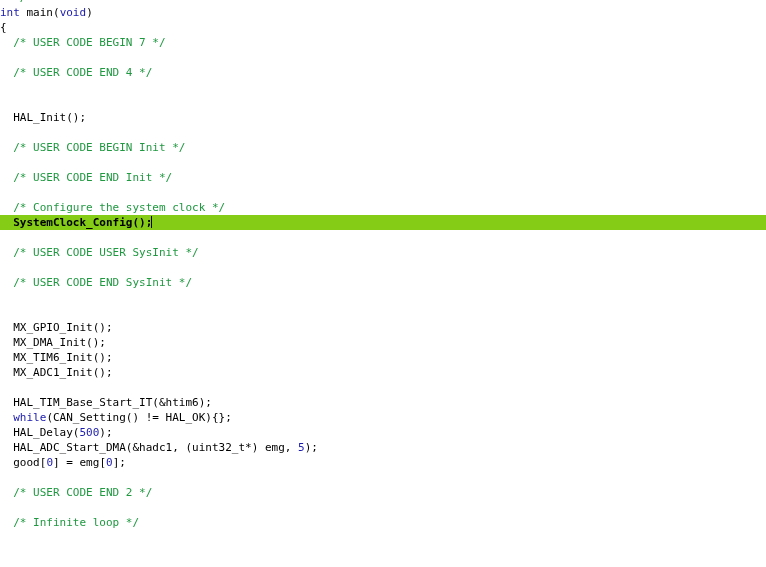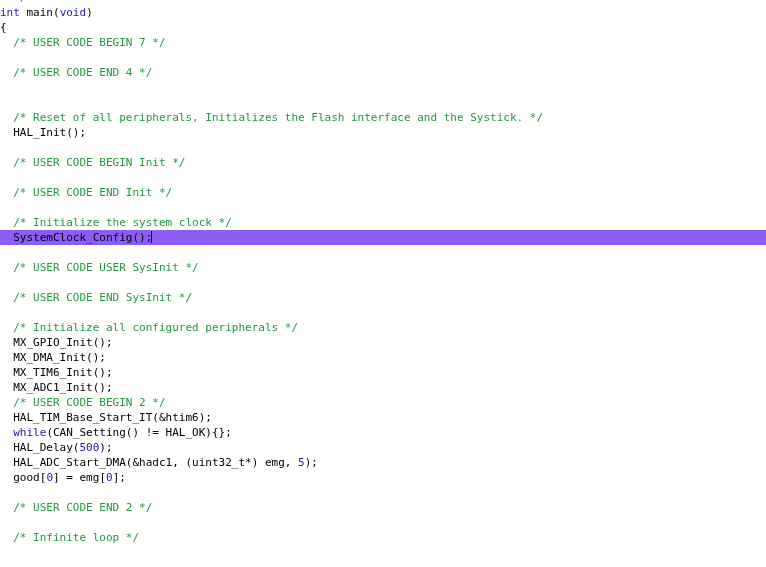--- a/index.html
+++ b/index.html
@@ -30,21 +30,22 @@
   }
   .code-line {
     position: relative;
     height: 15px;
     line-height: 15px;
     white-space: pre;
     color: #000000;
     padding-left: 0px;
   }
   .code-line.current {
-    background: #8b5cf6;
+    background: #84cc16;
+    font-weight: bold;
   }
   .code-line .txt {
     display: inline;
     white-space: pre;
   }
   
   .cmt { color: #1f9940; }
   .kw  { color: #1a1aad; }
   .num { color: #1a1aad; }
   .id  { color: #000000; text-align: right; }
@@ -66,40 +67,39 @@
 <div id="editor-viewport">
   <div id="code-area">
       <div class="code-line"><span class="txt">  </span><span class="txt cmt">*/</span></div>
       <div class="code-line"><span class="txt kw">int</span><span class="txt pun"> </span><span class="txt id">main</span><span class="txt pun">(</span><span class="txt kw">void</span><span class="txt pun">)</span></div>
       <div class="code-line"><span class="txt pun">{</span></div>
       <div class="code-line"><span class="txt">  </span><span class="txt cmt">/* USER CODE BEGIN 7 */</span></div>
       <div class="code-line"></div>
       <div class="code-line"><span class="txt">  </span><span class="txt cmt">/* USER CODE END 4 */</span></div>
       <div class="code-line"></div>
       <div class="code-line"></div>
-      <div class="code-line"><span class="txt">  </span><span class="txt cmt">/* Reset of all peripherals, Initializes the Flash interface and the Systick. */</span></div>
       <div class="code-line"><span class="txt">  </span><span class="txt id">HAL_Init</span><span class="txt pun">();</span></div>
       <div class="code-line"></div>
       <div class="code-line"><span class="txt">  </span><span class="txt cmt">/* USER CODE BEGIN Init */</span></div>
       <div class="code-line"></div>
       <div class="code-line"><span class="txt">  </span><span class="txt cmt">/* USER CODE END Init */</span></div>
       <div class="code-line"></div>
-      <div class="code-line"><span class="txt">  </span><span class="txt cmt">/* Initialize the system clock */</span></div>
+      <div class="code-line"><span class="txt">  </span><span class="txt cmt">/* Configure the system clock */</span></div>
       <div class="code-line current"><span class="txt">  </span><span class="txt id">SystemClock_Config</span><span class="txt pun">();</span><span class="caret"></span></div>
       <div class="code-line"></div>
       <div class="code-line"><span class="txt">  </span><span class="txt cmt">/* USER CODE USER SysInit */</span></div>
       <div class="code-line"></div>
       <div class="code-line"><span class="txt">  </span><span class="txt cmt">/* USER CODE END SysInit */</span></div>
       <div class="code-line"></div>
-      <div class="code-line"><span class="txt">  </span><span class="txt cmt">/* Initialize all configured peripherals */</span></div>
+      <div class="code-line"><span class="txt">  </span></div>
       <div class="code-line"><span class="txt">  </span><span class="txt id">MX_GPIO_Init</span><span class="txt pun">();</span></div>
       <div class="code-line"><span class="txt">  </span><span class="txt id">MX_DMA_Init</span><span class="txt pun">();</span></div>
       <div class="code-line"><span class="txt">  </span><span class="txt id">MX_TIM6_Init</span><span class="txt pun">();</span></div>
       <div class="code-line"><span class="txt">  </span><span class="txt id">MX_ADC1_Init</span><span class="txt pun">();</span></div>
-      <div class="code-line"><span class="txt">  </span><span class="txt cmt">/* USER CODE BEGIN 2 */</span></div>
+      <div class="code-line"><span class="txt">  </span></div>
       <div class="code-line"><span class="txt">  </span><span class="txt id">HAL_TIM_Base_Start_IT</span><span class="txt pun">(&amp;htim6);</span></div>
       <div class="code-line"><span class="txt">  </span><span class="txt kw">while</span><span class="txt pun">(</span><span class="txt id">CAN_Setting</span><span class="txt pun">() != </span><span class="txt id">HAL_OK</span><span class="txt pun">){};</span></div>
       <div class="code-line"><span class="txt">  </span><span class="txt id">HAL_Delay</span><span class="txt pun">(</span><span class="txt num">500</span><span class="txt pun">);</span></div>
       <div class="code-line"><span class="txt">  </span><span class="txt id">HAL_ADC_Start_DMA</span><span class="txt pun">(&amp;hadc1, (uint32_t*) emg, </span><span class="txt num">5</span><span class="txt pun">);</span></div>
       <div class="code-line"><span class="txt">  </span><span class="txt id">good</span><span class="txt pun">[</span><span class="txt num">0</span><span class="txt pun">] = </span><span class="txt id">emg</span><span class="txt pun">[</span><span class="txt num">0</span><span class="txt pun">];</span></div>
       <div class="code-line"></div>
       <div class="code-line"><span class="txt">  </span><span class="txt cmt">/* USER CODE END 2 */</span></div>
       <div class="code-line"></div>
       <div class="code-line"><span class="txt">  </span><span class="txt cmt">/* Infinite loop */</span></div>
     </div>

